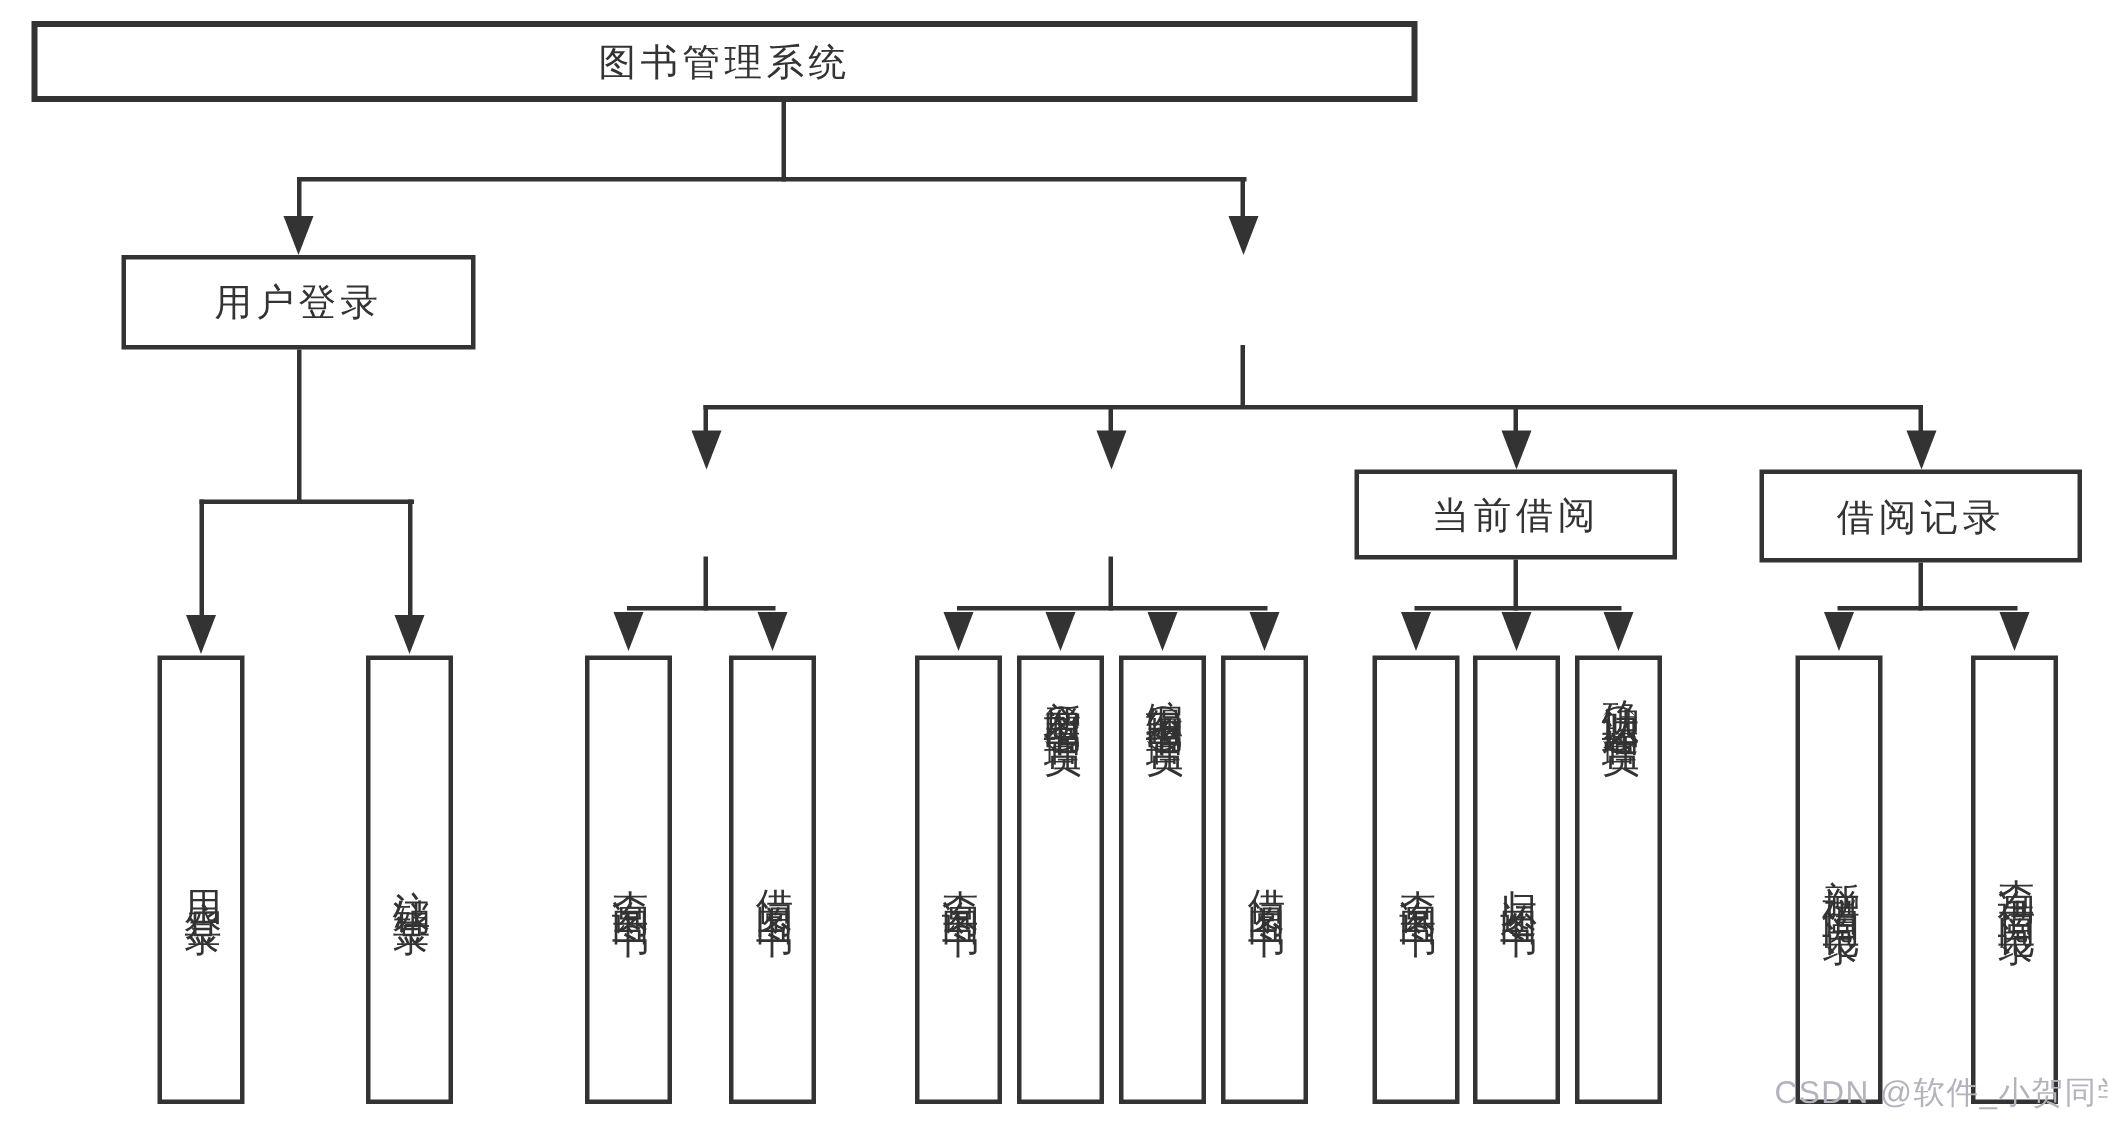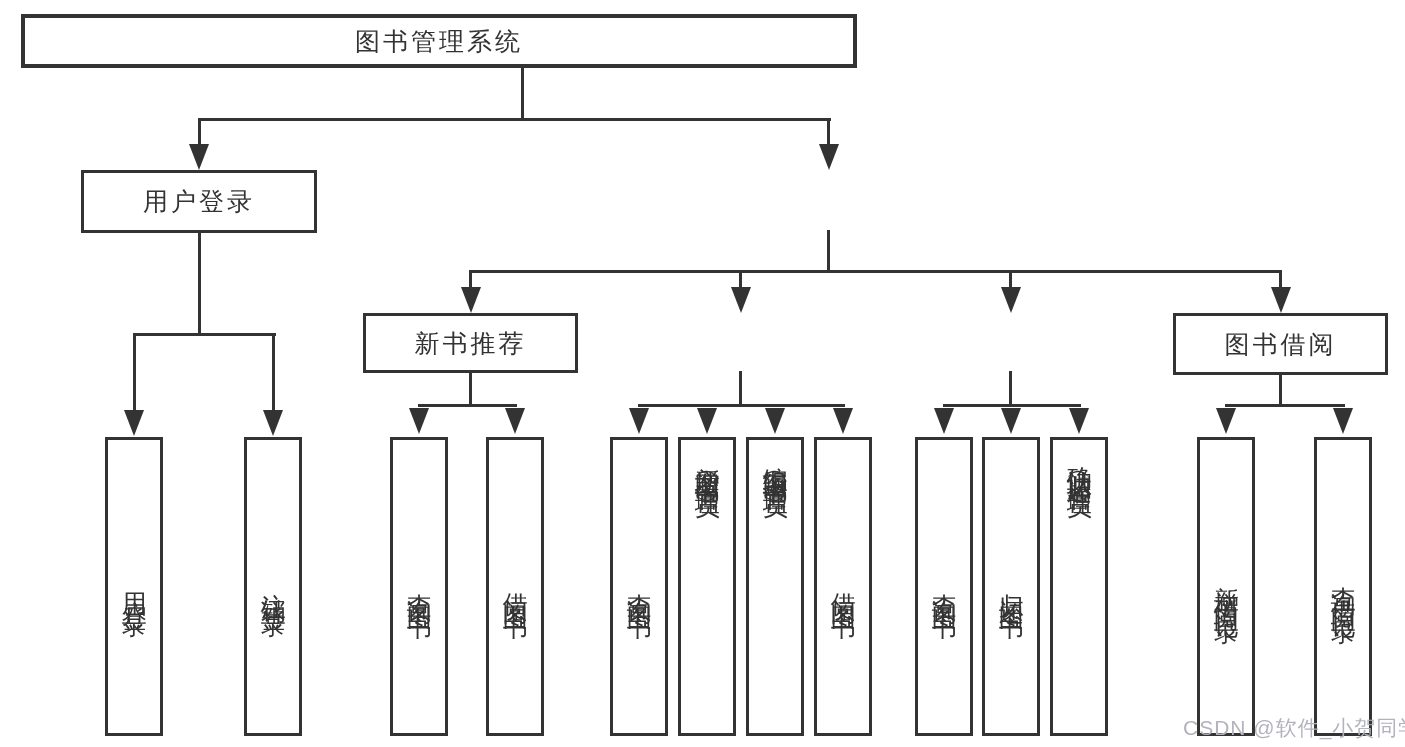--- a/index.html
+++ b/index.html
@@ -50,21 +50,21 @@
     position:absolute; left:1183px; top:714px;
     font-size:21px; letter-spacing:1px; white-space:nowrap;
     color:#b3b3bd; z-index:5;
   }
 </style>
 </head>
 <body>
 
 <div class="stage">
 
-  <div class="box root" style="left:21px; top:14px; width:836px; height:54px;justify-content:center;">
+  <div class="box root" style="left:21px; top:14px; width:924px; height:54px;justify-content:center;">
     <span>图书管理系统</span>
   </div>
 
   <div class="vline" style="left:520.5px; top:66px; height:55px;"></div>
   <div class="hline" style="left:197.5px; top:118px; width:633px;"></div>
   <div class="vline" style="left:197.5px; top:118px; height:28px;"></div>
   <div class="arrow" style="left:189px; top:144px;"></div>
   <div class="vline" style="left:827px; top:118px; height:28px;"></div>
   <div class="arrow" style="left:818.5px; top:144px;"></div>
 
@@ -83,25 +83,25 @@
   <div class="hline" style="left:469px; top:270px; width:813px;"></div>
   <div class="vline" style="left:469px; top:270px; height:19px;"></div>
   <div class="arrow" style="left:460.5px; top:287px;"></div>
   <div class="vline" style="left:739px; top:270px; height:19px;"></div>
   <div class="arrow" style="left:730.5px; top:287px;"></div>
   <div class="vline" style="left:1009px; top:270px; height:19px;"></div>
   <div class="arrow" style="left:1000.5px; top:287px;"></div>
   <div class="vline" style="left:1279px; top:270px; height:19px;"></div>
   <div class="arrow" style="left:1270.5px; top:287px;"></div>
 
-  <div class="box" style="left:363px; top:313px; width:215px; height:60px;">
-    <span>新书推荐</span>
+  <div class="box" style="left:903px; top:313px; width:215px; height:60px;">
+    <span>当前借阅</span>
   </div>
   <div class="box" style="left:1173px; top:313px; width:215px; height:62px;">
-    <span>图书借阅</span>
+    <span>借阅记录</span>
   </div>
 
   <div class="vline" style="left:469px; top:371px; height:36px;"></div>
   <div class="hline" style="left:417.5px; top:404px; width:99px;"></div>
   <div class="arrow" style="left:409px; top:408px;"></div>
   <div class="arrow" style="left:505px; top:408px;"></div>
 
   <div class="vline" style="left:739px; top:371px; height:36px;"></div>
   <div class="hline" style="left:637.5px; top:404px; width:207px;"></div>
   <div class="arrow" style="left:629px; top:408px;"></div>

